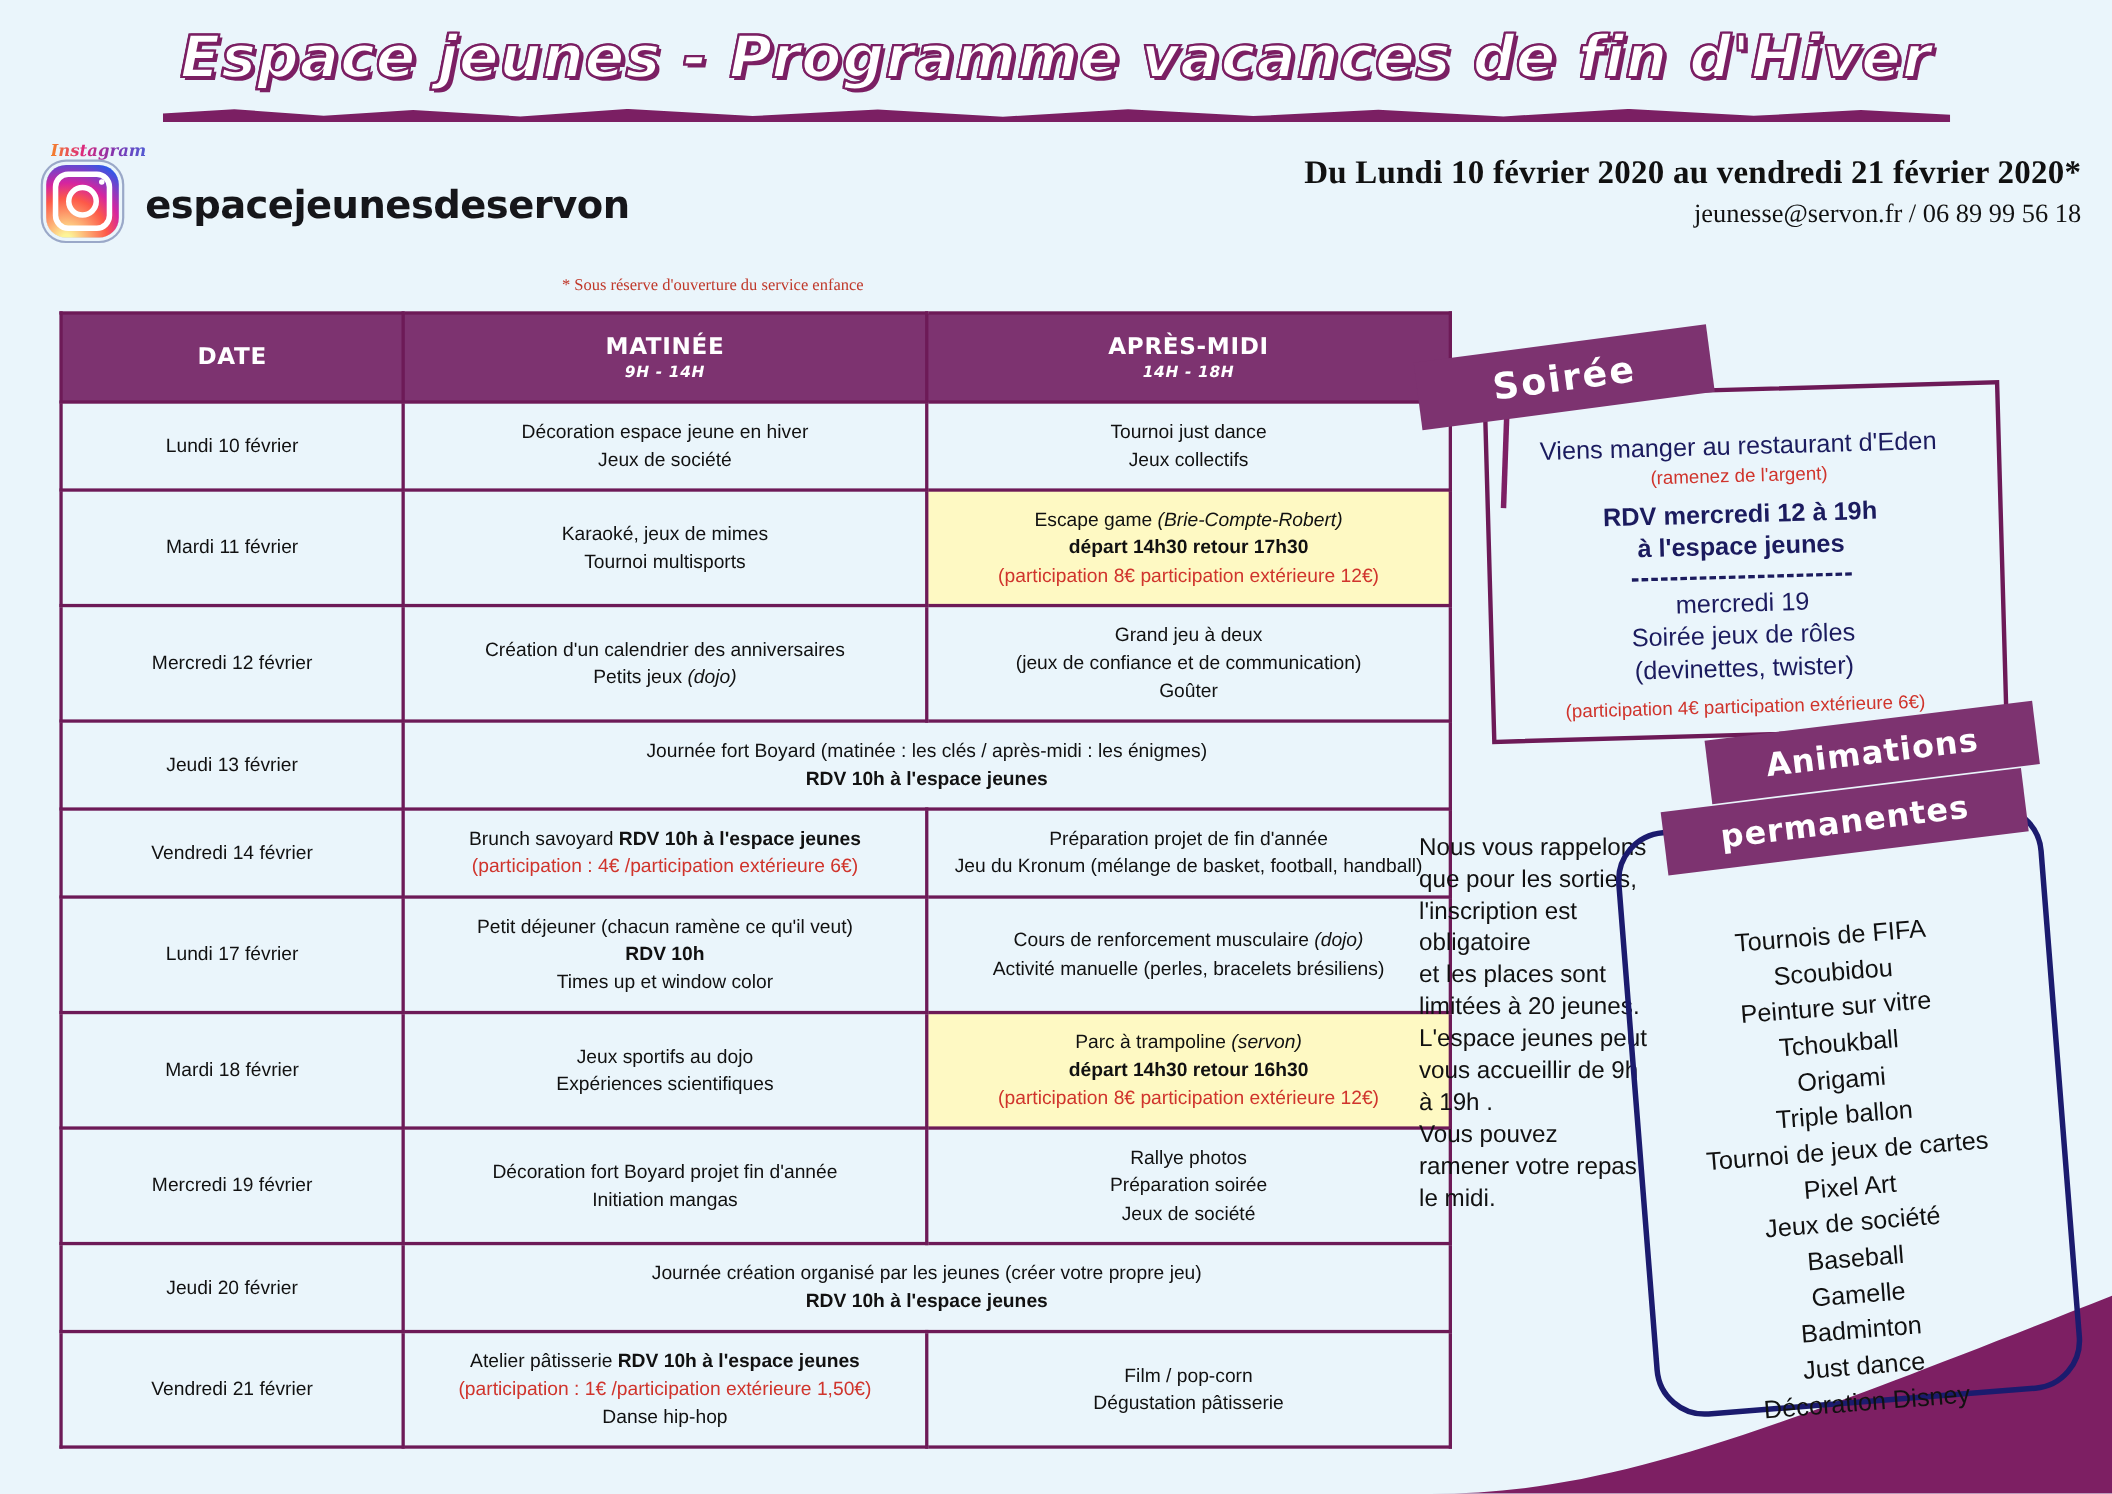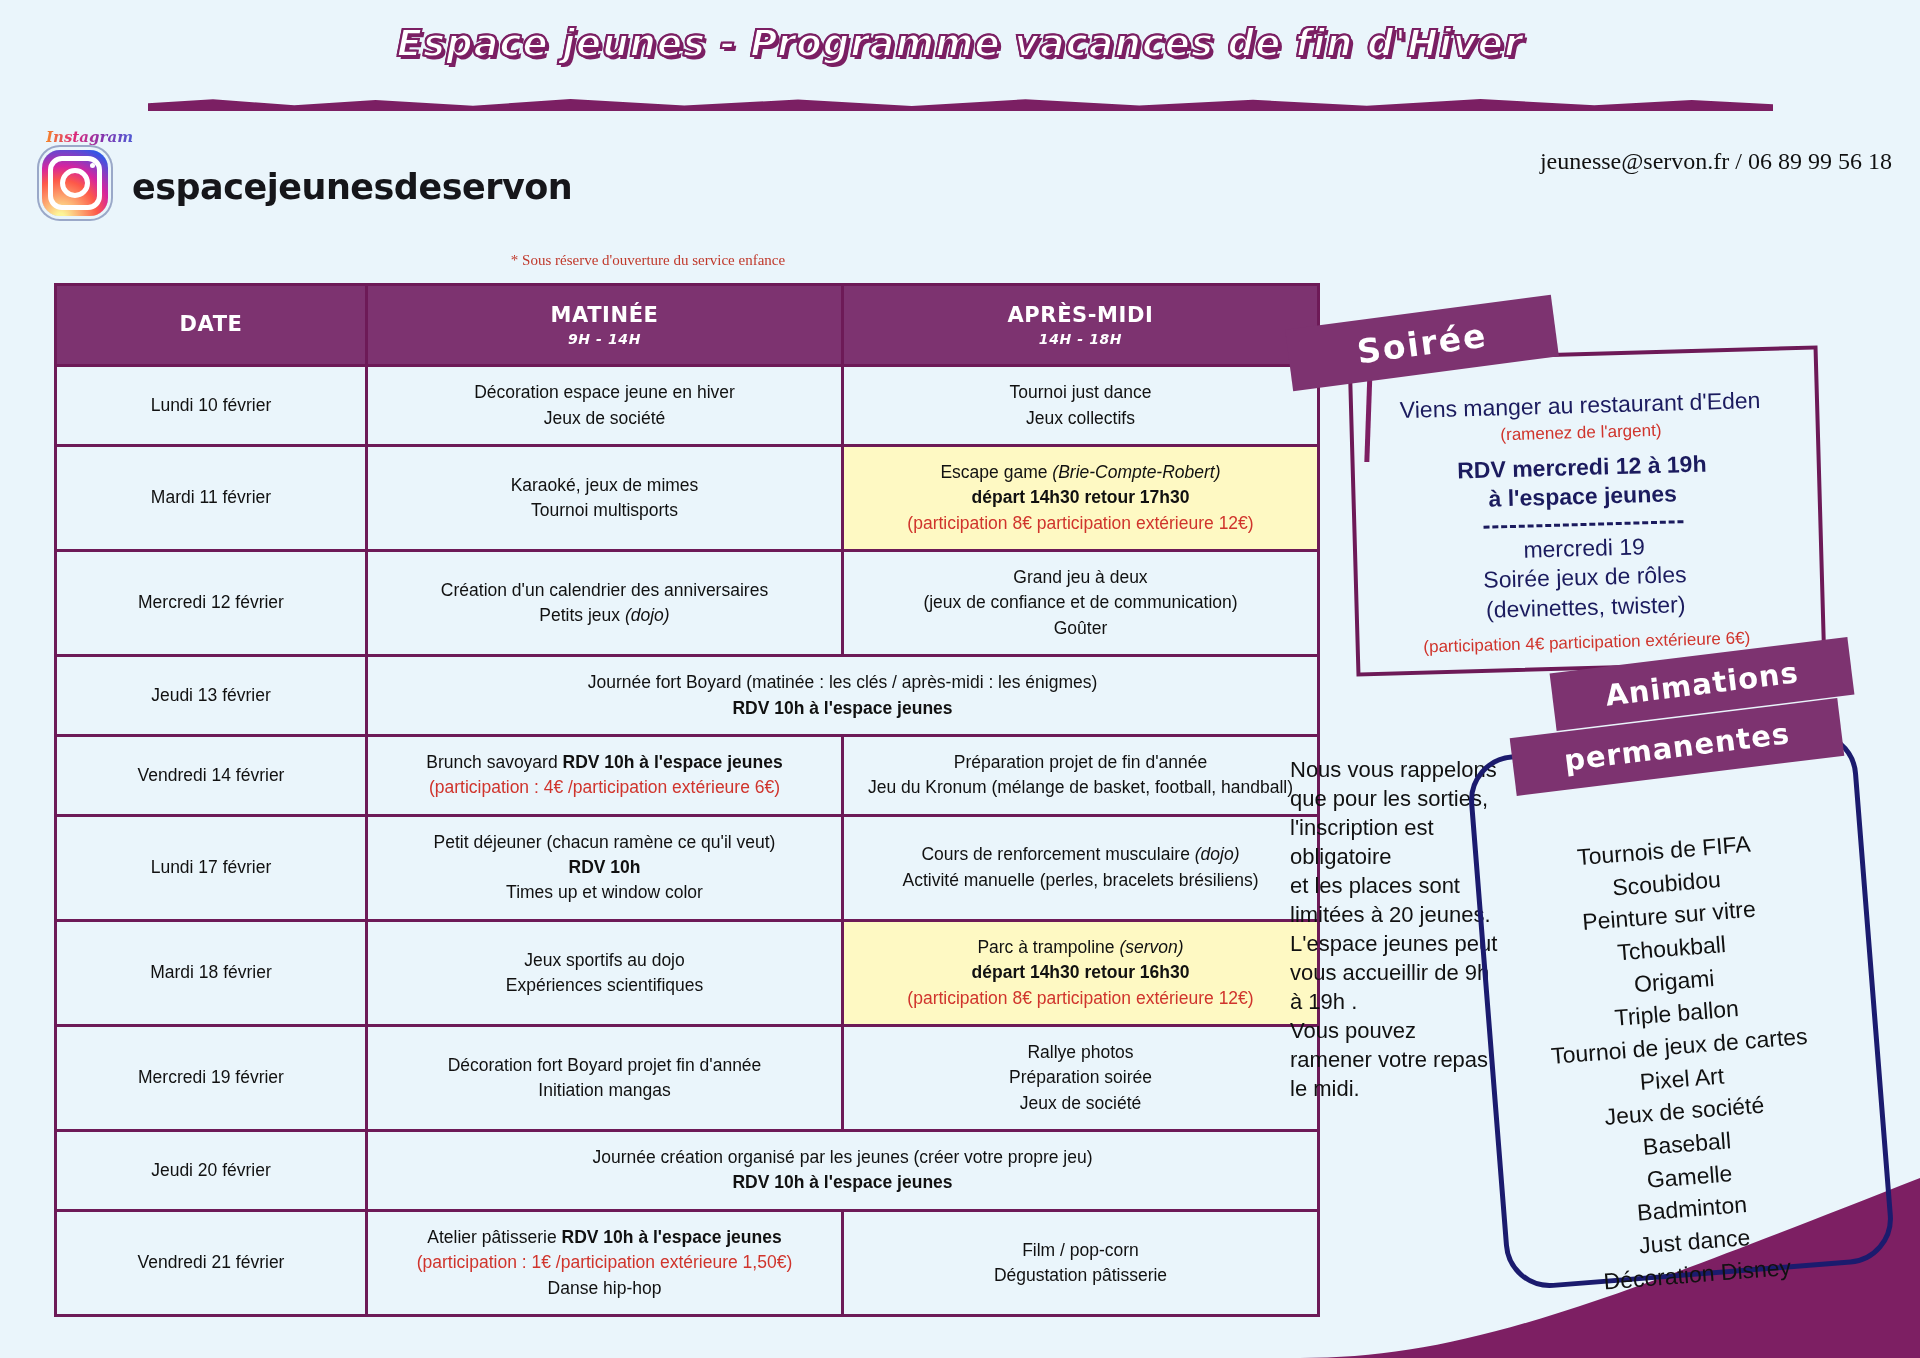--- a/index.html
+++ b/index.html
@@ -15,21 +15,21 @@
   
   .corner-wedge{
     position:absolute;right:0;bottom:0;width:760px;height:300px;
     overflow:hidden;pointer-events:none;
   }
 
   
   .title-wrap{position:absolute;left:0;top:22px;width:1920px;text-align:center;}
   .title{
     font-family:"DejaVu Sans", sans-serif;
-    font-size:37px;font-weight:bold;font-style:italic;
+    font-size:53px;font-weight:bold;font-style:italic;
     letter-spacing:1px;
     color:#ffffff;
     -webkit-text-stroke:2px #7b1f63;
     text-shadow:
        3px 3px 0 #7b1f63,
       -1px -1px 0 #7b1f63,
        1px -1px 0 #7b1f63,
       -1px  1px 0 #7b1f63;
     white-space:nowrap;
   }
@@ -196,20 +196,21 @@
         <div class="sq">
           <div class="circ"></div>
           <div class="dot"></div>
         </div>
       </div>
     </div>
     <div class="insta-handle">espacejeunesdeservon</div>
   </div>
 
   <div class="hdr-right">
+    <div class="hdr-dates">Du Lundi 10 février 2020 au vendredi 21 février 2020*</div>
     <div class="hdr-mail">jeunesse@servon.fr / 06 89 99 56 18</div>
   </div>
 
   <div class="reserve">* Sous réserve d'ouverture du service enfance</div>
 
   <table class="tbl">
     <thead>
       <tr>
         <th class="c-date">
           <span>DATE</span>

